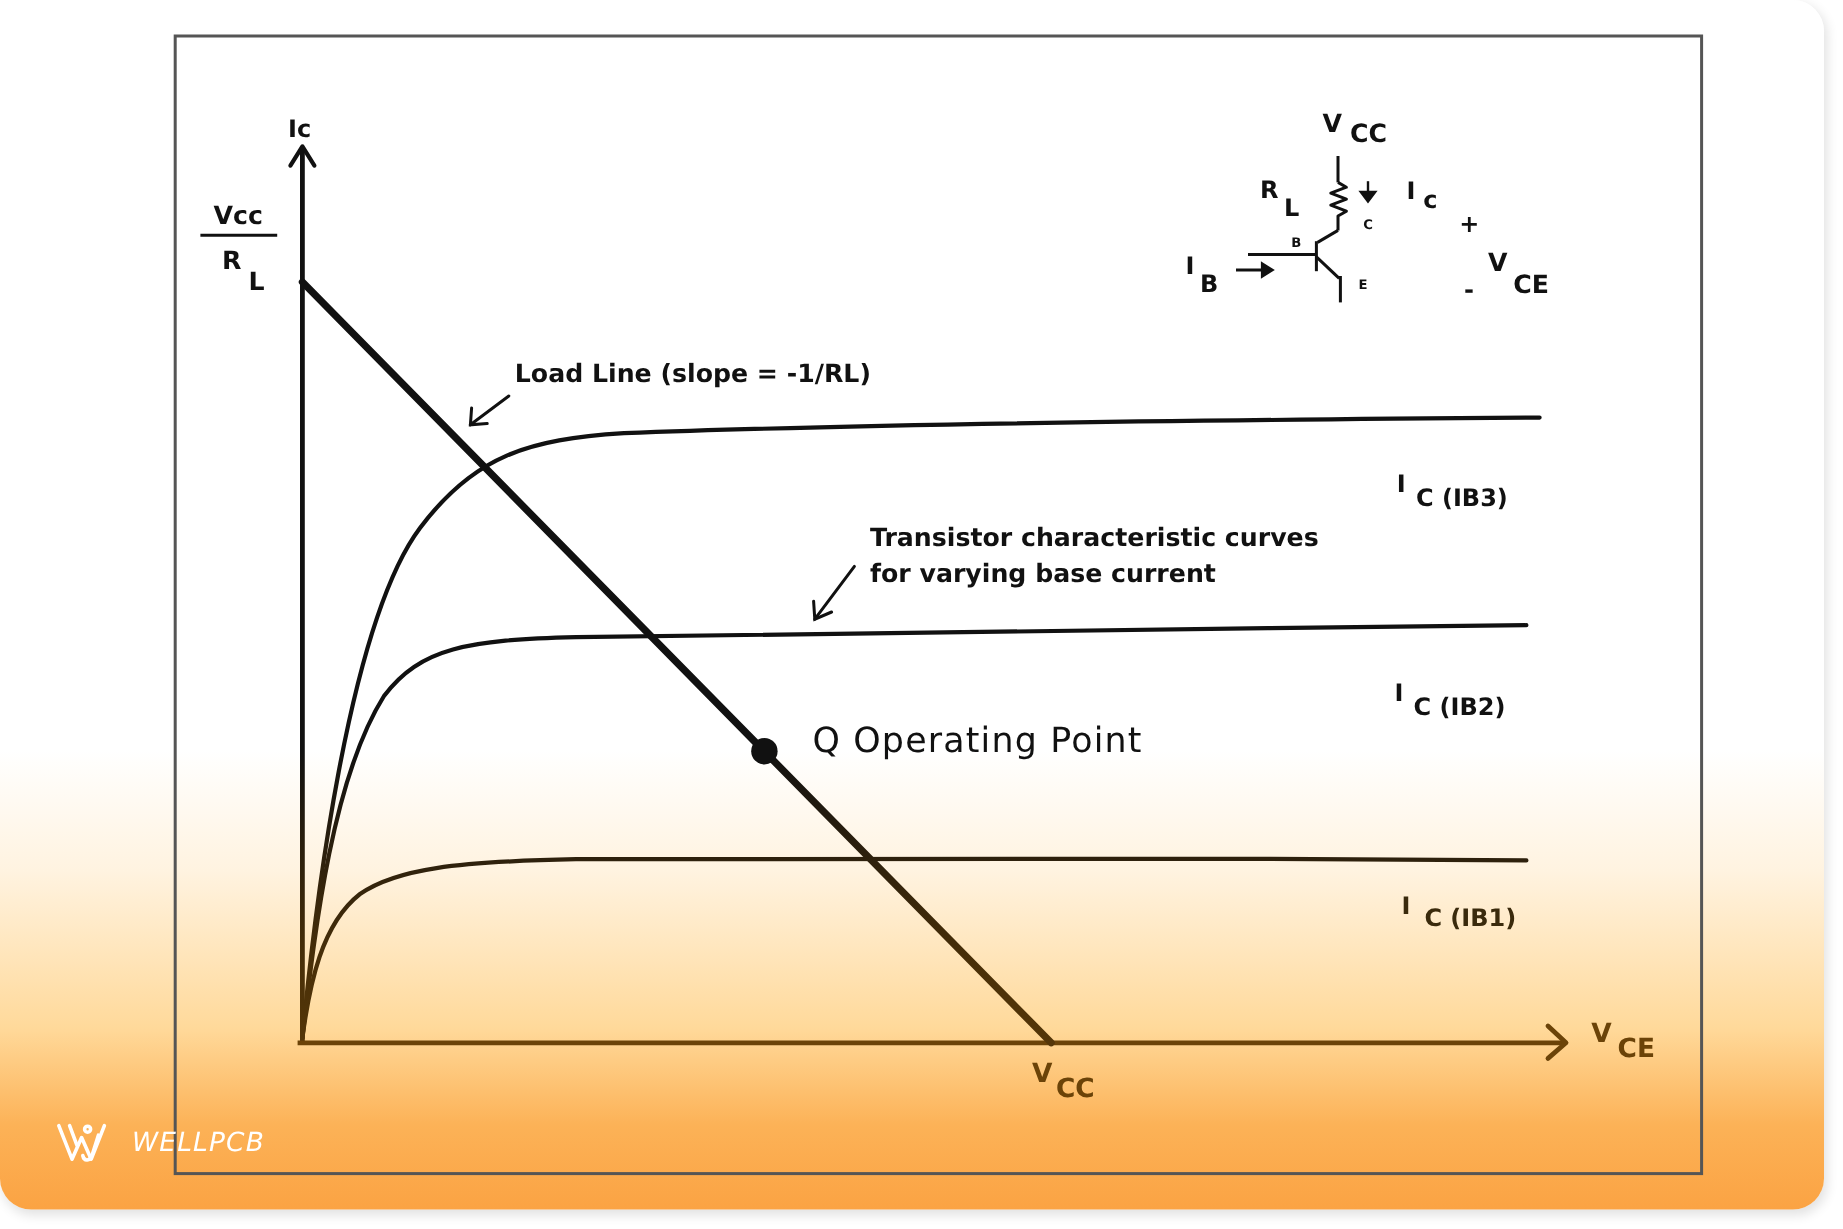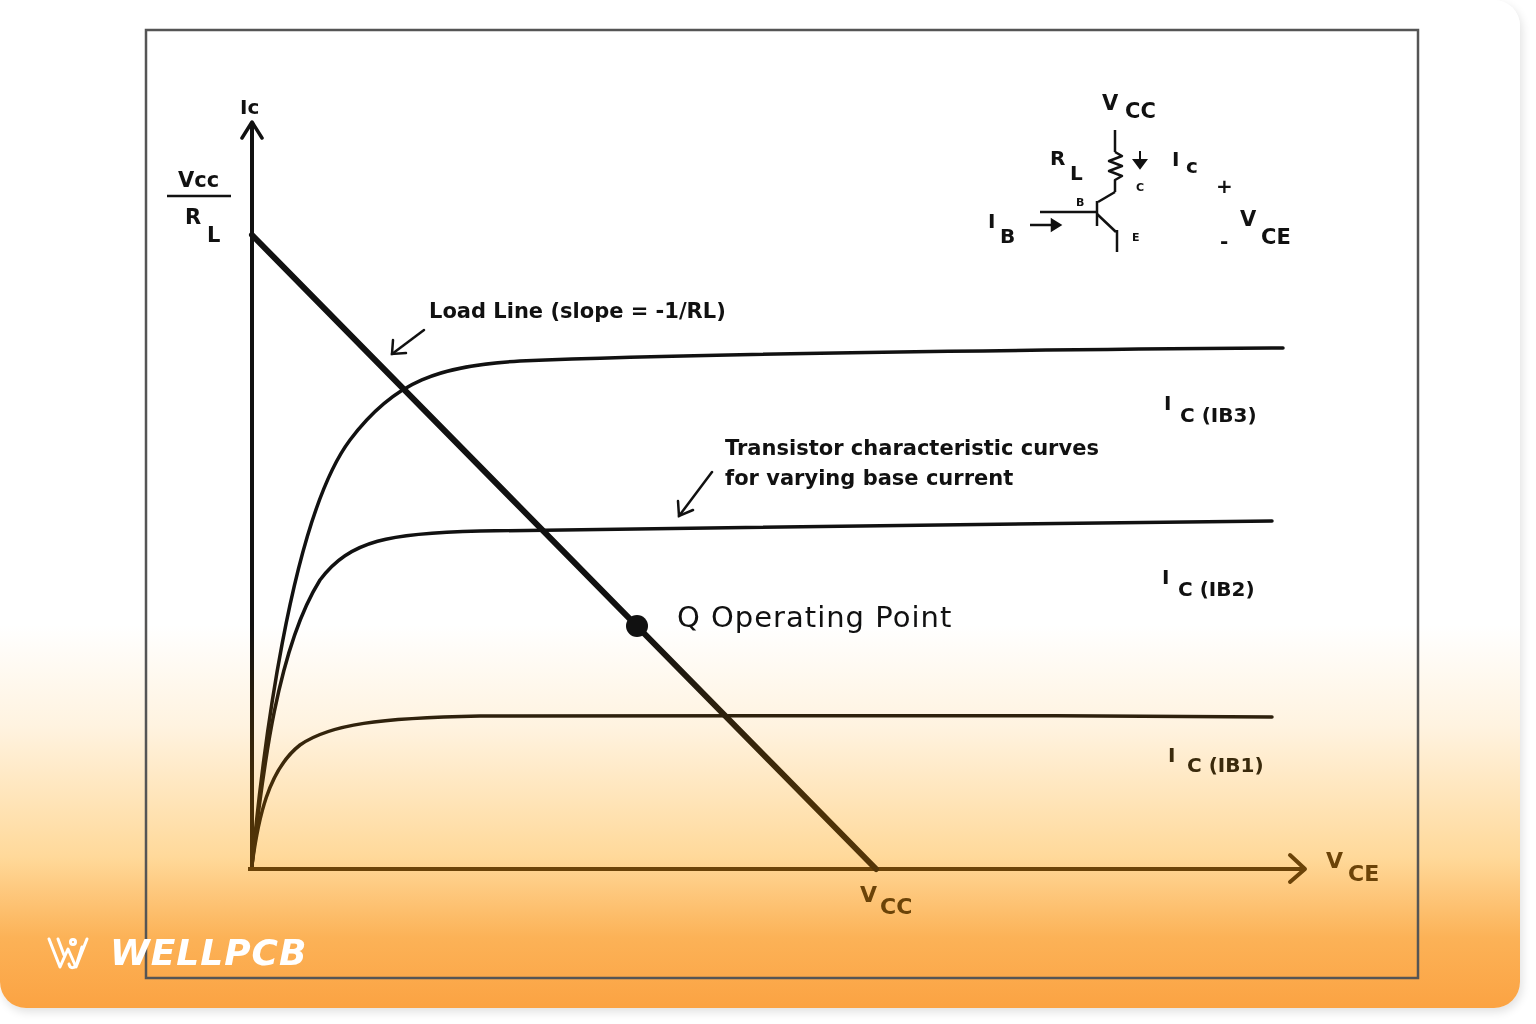--- a/index.html
+++ b/index.html
@@ -18,22 +18,22 @@
     overflow: hidden;
   }
   svg.diagram { position: absolute; left: 0; top: 0; }
   .lbl { font-family: "DejaVu Sans", sans-serif; font-weight: bold; fill: #111; }
   .lbl-reg { font-family: "DejaVu Sans", sans-serif; fill: #111; }
   .brand {
     position: absolute; left: 46px; top: 932px;
     display: flex; align-items: center; gap: 6px;
   }
   .brand-text {
-    font-family: "DejaVu Sans", sans-serif; font-weight: bold; font-style: italic;
-    color: #ffffff; font-size: 36px; letter-spacing: 1px;
+    font-family: "DejaVu Sans", sans-serif; font-weight: normal; font-style: italic;
+    color: #ffffff; font-size: 22px; letter-spacing: 1px;
   }
 </style>
 </head>
 <body>
 
 <div class="card">
   <svg class="diagram" width="1520" height="1008" viewBox="0 0 1520 1008">
     <defs>
       <linearGradient id="inkGrad" x1="0" y1="0" x2="0" y2="1008" gradientUnits="userSpaceOnUse">
         <stop offset="0" stop-color="#111"></stop>

